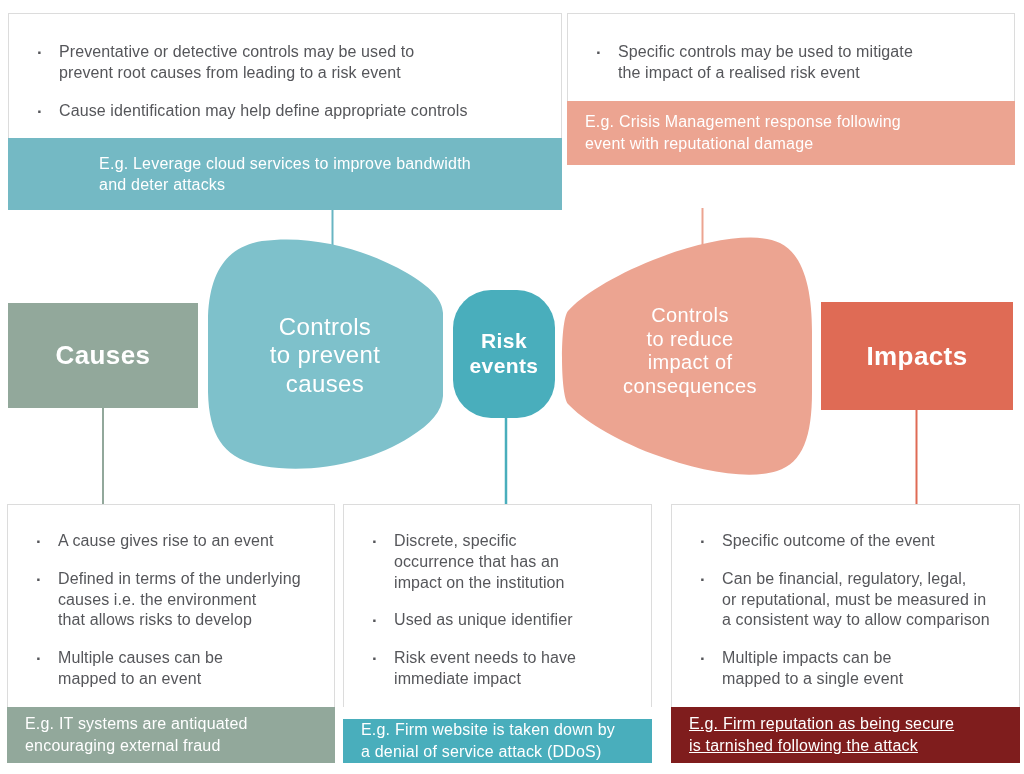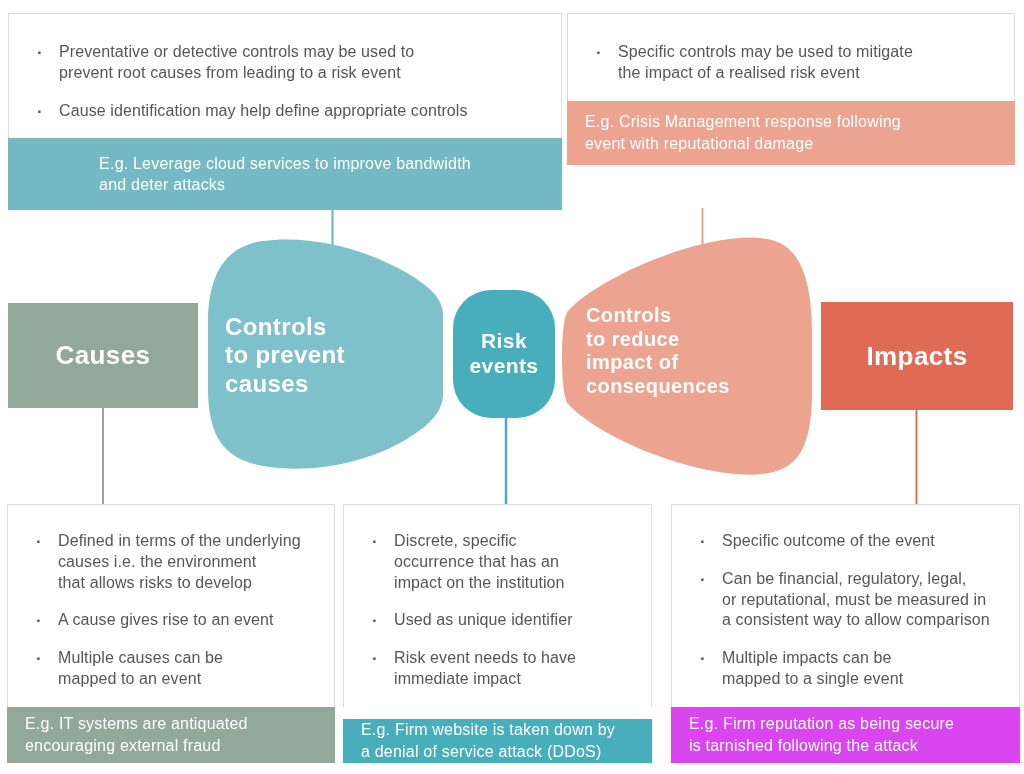--- a/index.html
+++ b/index.html
@@ -23,21 +23,21 @@
     content:"\00B7";position:absolute;left:28px;top:0;font-weight:700;font-size:17px;
   }
   .pad-top-lg{padding-top:28px;}
   .pad-top-md{padding-top:26px;}
   .node{position:absolute;display:flex;align-items:center;justify-content:center;
         color:#ffffff;font-weight:700;text-align:center;letter-spacing:.4px;}
   .node-label{white-space:pre-line;line-height:1.18;}
   .causes-box{left:8px;top:303px;width:190px;height:105px;background:#92A89B;font-size:26px;}
   .impacts-box{left:821px;top:302px;width:192px;height:108px;background:#DF6B55;font-size:26px;}
   .risk-box{left:453px;top:290px;width:102px;height:128px;background:#49AEBC;border-radius:38px;font-size:21px;}
-  .blob-label{position:absolute;color:#ffffff;font-weight:700;text-align:left;letter-spacing:.4px;}
+  .blob-label{position:absolute;color:#ffffff;font-weight:400;text-align:center;letter-spacing:.4px;}
   .prevent-label{left:225px;top:313px;width:200px;font-size:24px;}
   .reduce-label{left:586px;top:304px;width:208px;font-size:20px;}
 </style>
 </head>
 <body>
 
 <div class="canvas">
 
   <svg class="shapes" width="1024" height="774" viewBox="0 0 1024 774">
     <line x1="332.5" y1="209" x2="332.5" y2="258" stroke="#68B5C2" stroke-width="2"></line>
@@ -99,24 +99,24 @@
 impact of
 consequences</div>
 
   <div class="node impacts-box">
     <div class="node-label">Impacts</div>
   </div>
 
   <div class="panel" style="left:7px;top:504px;width:328px;height:259px;">
     <div class="panel-body pad-top-md">
       <ul class="bullets" style="max-width:320px;">
+        <li>A cause gives rise to an event</li>
         <li>Defined in terms of the underlying
 causes i.e. the environment
 that allows risks to develop</li>
-        <li>A cause gives rise to an event</li>
         <li>Multiple causes can be
 mapped to an event</li>
       </ul>
     </div>
     <div class="panel-footer bottom-footer" style="background:#92A89B;">
       <div class="footer-text">E.g. IT systems are antiquated
 encouraging external fraud</div>
     </div>
   </div>
 
@@ -141,19 +141,19 @@
     <div class="panel-body pad-top-md">
       <ul class="bullets" style="max-width:340px;">
         <li>Specific outcome of the event</li>
         <li>Can be financial, regulatory, legal,
 or reputational, must be measured in
 a consistent way to allow comparison</li>
         <li>Multiple impacts can be
 mapped to a single event</li>
       </ul>
     </div>
-    <div class="panel-footer bottom-footer" style="background:#d946ef;">
+    <div class="panel-footer bottom-footer" style="background:#7f1d1d;text-decoration:underline;">
       <div class="footer-text">E.g. Firm reputation as being secure
 is tarnished following the attack</div>
     </div>
   </div>
 
 </div>
 
 </body></html>

